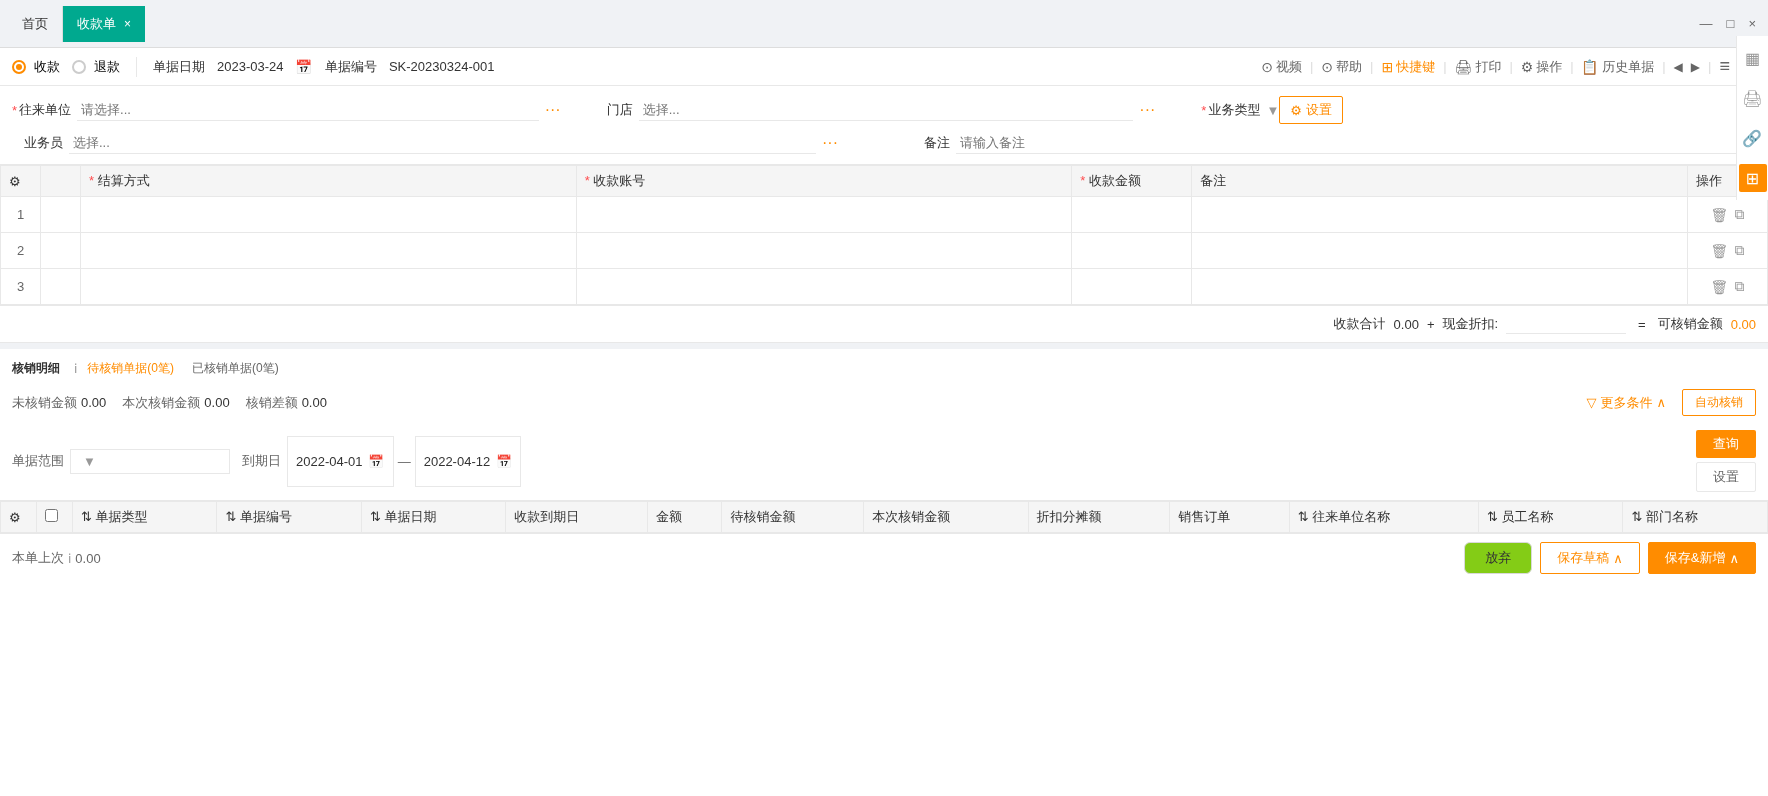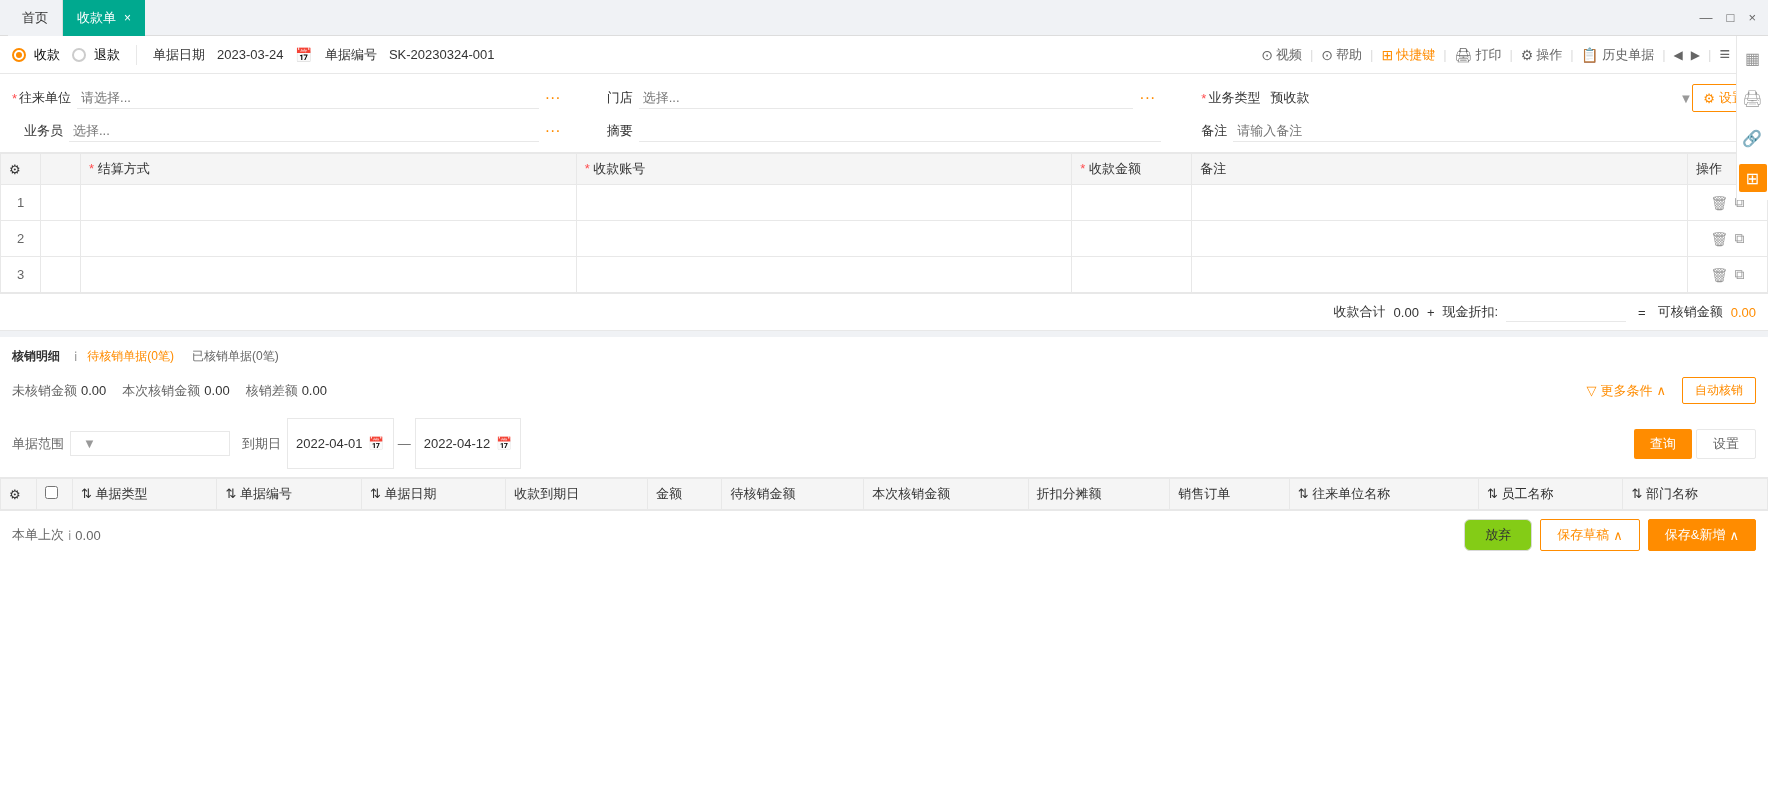--- a/index.html
+++ b/index.html
@@ -1,20 +1,20 @@
 <!DOCTYPE html>
 <html><head>
   <meta charset="utf-8">
   <style>
     * { box-sizing: border-box; margin: 0; padding: 0; font-family: 'Microsoft YaHei', Arial, sans-serif; font-size: 13px; }
     body { background: #f0f2f5; width: 1768px; height: 796px; overflow: hidden; }
 
     
     .tab-bar {
-      display: flex; align-items: center; background: #f0f2f5; height: 36px;
+      display: flex; align-items: center; background: #f0f2f5; height: 48px;
       border-bottom: 1px solid #ddd; padding: 0 8px;
     }
     .tab-home {
       background: #f0f2f5; color: #333; padding: 0 14px; height: 36px;
       display: flex; align-items: center; cursor: pointer; border-right: 1px solid #ddd;
     }
     .tab-active {
       background: #00a98f; color: #fff; padding: 0 14px; height: 36px;
       display: flex; align-items: center; cursor: pointer; gap: 8px;
     }
@@ -139,21 +139,21 @@
     .date-separator { color: #666; }
     .filter-spacer { flex: 1; }
     .query-btn {
       background: #ff8c00; color: #fff; border: none;
       padding: 5px 16px; cursor: pointer; border-radius: 2px;
     }
     .setting-btn {
       background: #fff; border: 1px solid #e8e8e8; color: #666;
       padding: 5px 16px; cursor: pointer; border-radius: 2px;
     }
-    .filter-btns { display: flex; flex-direction: row; gap: 4px; justify-content: space-between; }
+    .filter-btns { display: flex; flex-direction: column; gap: 4px; justify-content: space-between; }
 
     
     .lower-table-wrapper { flex: 1; overflow: auto; }
     .lower-table { width: 100%; border-collapse: collapse; }
     .lower-table th {
       background: #f5f5f5; border: 1px solid #e8e8e8; padding: 6px 8px;
       text-align: left; color: #333; font-weight: normal; white-space: nowrap; position: sticky; top: 0;
     }
 
     
@@ -280,41 +280,36 @@
       <div class="form-field" style="flex:2">
         <span class="form-label">门店</span>
         <input class="form-input" type="text" style="color: rgb(204, 204, 204);" placeholder="选择...">
         <span class="form-more">···</span>
       </div>
       <div style="width:40px"></div>
 
       <div class="form-field" style="flex:2">
         <span class="form-label-required">*</span>
         <span class="form-label">业务类型</span>
-        <span style="flex:1;padding:3px 4px;color:#333">预收款</span>
         <span style="color:#999;cursor:pointer">▼</span>
         <button class="btn-settings">
           <span>⚙</span>
           <span>设置</span>
         </button>
       </div>
     </div>
     <div class="form-row">
 
       <div class="form-field" style="flex:2">
         <span class="form-label" style="padding-left:12px">业务员</span>
         <input class="form-input" type="text" style="color: rgb(204, 204, 204);" placeholder="选择...">
         <span class="form-more">···</span>
       </div>
       <div style="width:40px"></div>
 
-      <div class="form-field" style="flex:2">
-        <span class="form-label">摘要</span>
-        <input class="form-input" type="text" style="">
-      </div>
       <div style="width:40px"></div>
 
       <div class="form-field" style="flex:2">
         <span class="form-label">备注</span>
         <input class="form-input" type="text" style="color: rgb(204, 204, 204);" placeholder="请输入备注">
       </div>
     </div>
   </div>
 
   <div class="table-section">

